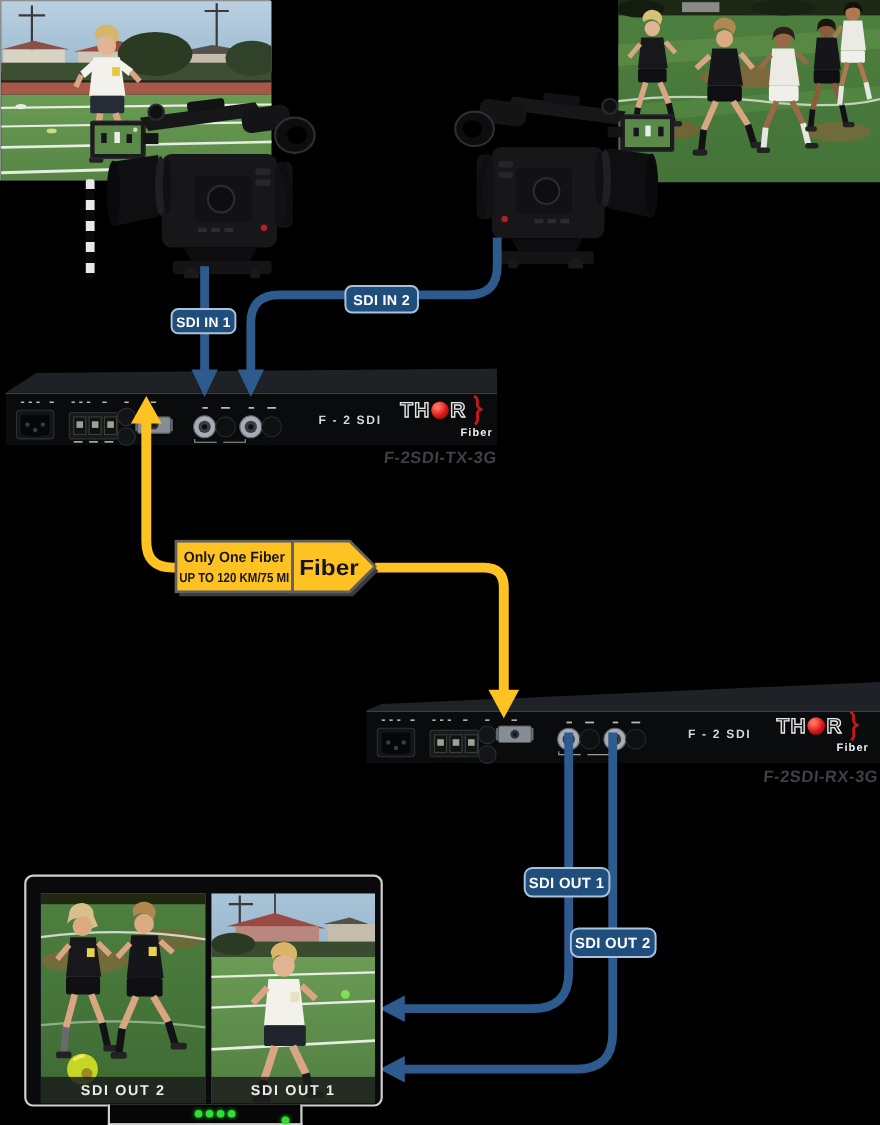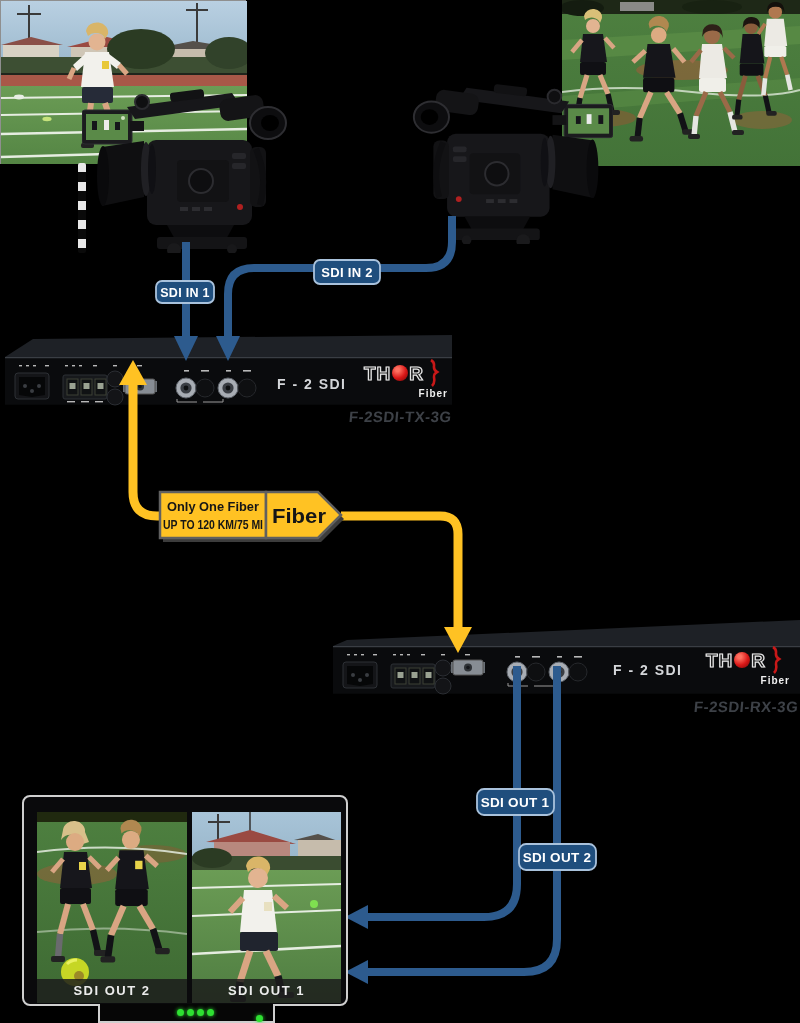--- a/index.html
+++ b/index.html
@@ -12,22 +12,22 @@
   #photo-right{left:562px;top:0;width:238px;height:166px;}
   #sock-dash{left:78px;top:163px;width:8px;height:90px;
     background:repeating-linear-gradient(180deg,#e8e8e8 0 9px,#0a0a0a 9px 19px);border-radius:2px;}
   
   #camera-left{left:82px;top:85px;width:210px;height:168px;}
   #camera-right{left:408px;top:80px;width:205px;height:164px;transform:scaleX(-1);}
   
   .device{background:transparent;}
   #device-tx{left:5px;top:335px;width:447px;height:100px;}
   #device-rx{left:333px;top:612px;width:467px;height:110px;}
-  .front-label{position:absolute;color:#d4d6d9;font-size:14px;font-weight:bold;
-    letter-spacing:1.5px;text-align:left;}
+  .front-label{position:absolute;color:#d4d6d9;font-size:11px;font-weight:bold;
+    letter-spacing:1.5px;text-align:right;}
   .thor-logo{position:absolute;text-align:right;line-height:1;}
   .thor-row{display:flex;align-items:center;justify-content:center;}
   .thor-txt{font-size:19px;font-weight:900;color:#141414;-webkit-text-stroke:1.2px #e6e6e6;
     text-shadow:0 0 1px #fff;letter-spacing:1px;}
   .thor-ball{display:inline-block;width:16px;height:16px;border-radius:50%;margin:0 1px;
     background:radial-gradient(circle at 35% 30%,#ff7060 12%,#d81616 55%,#7a0a0a 95%);}
   .thor-bolt{margin-left:4px;}
   .thor-sub{font-size:10px;font-weight:bold;color:#f0f0f0;margin-top:2px;letter-spacing:1px;}
   .model-label{position:absolute;font-size:15px;font-weight:800;color:#3d4147;
     letter-spacing:.5px;transform:skewX(-5deg);

